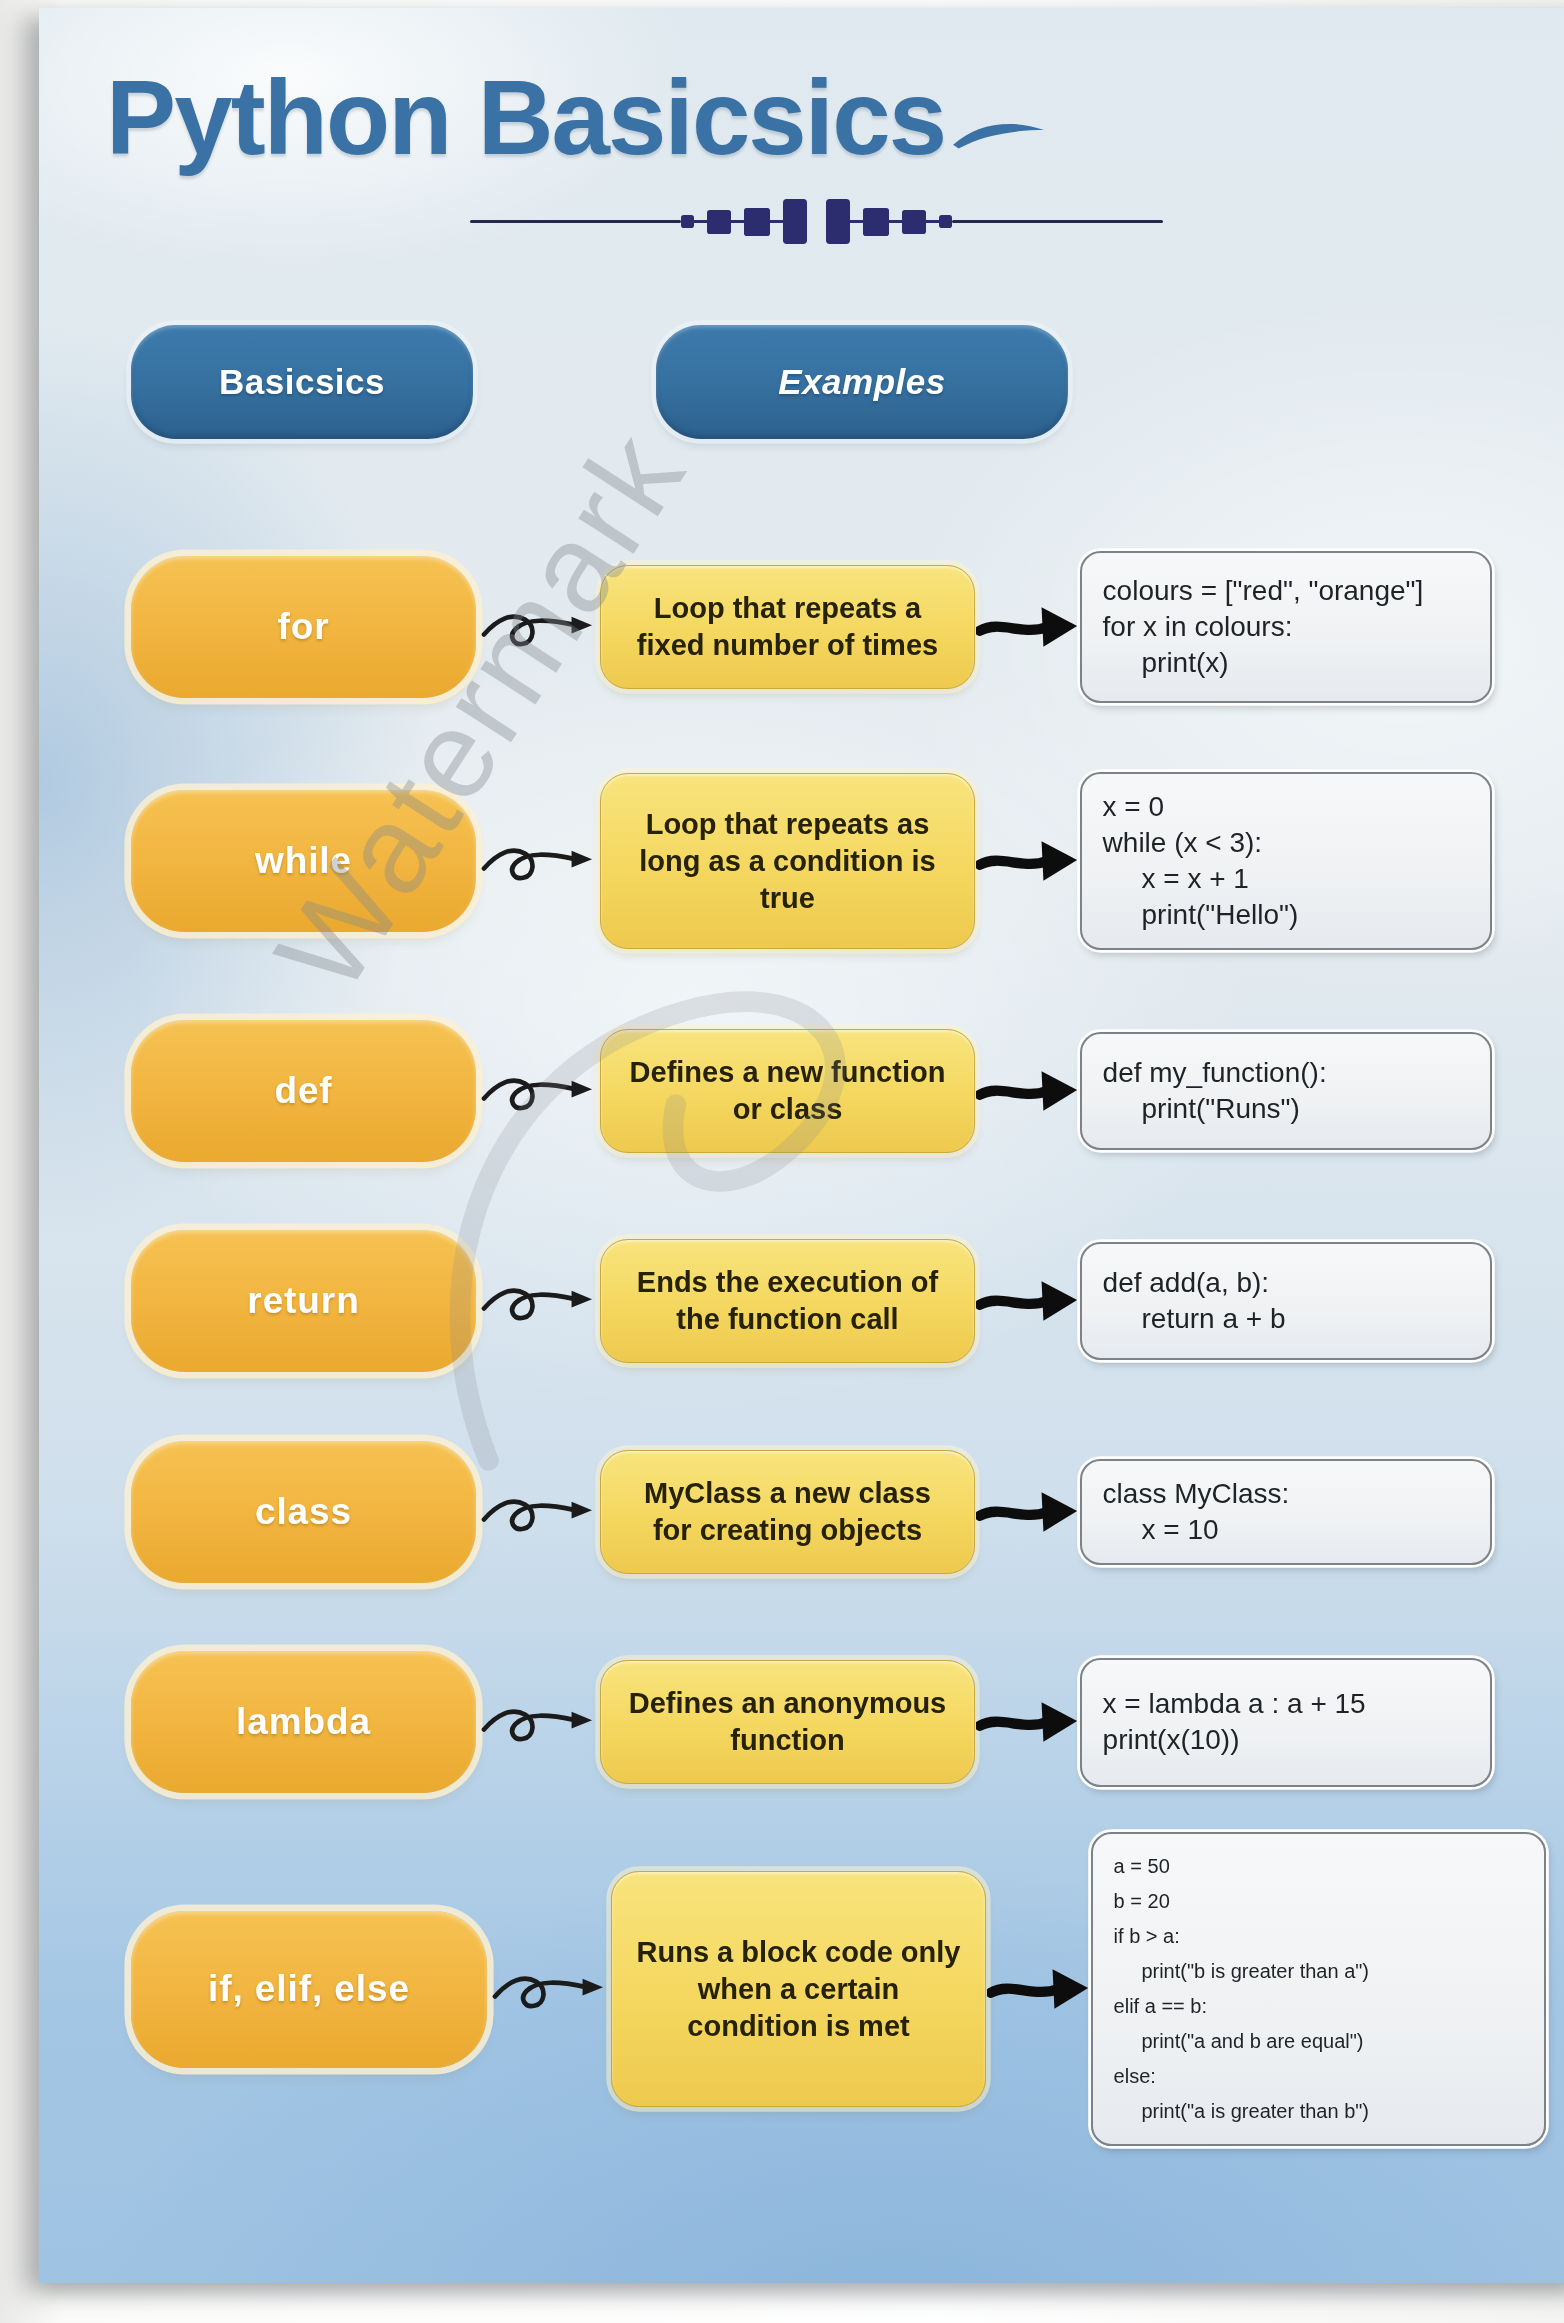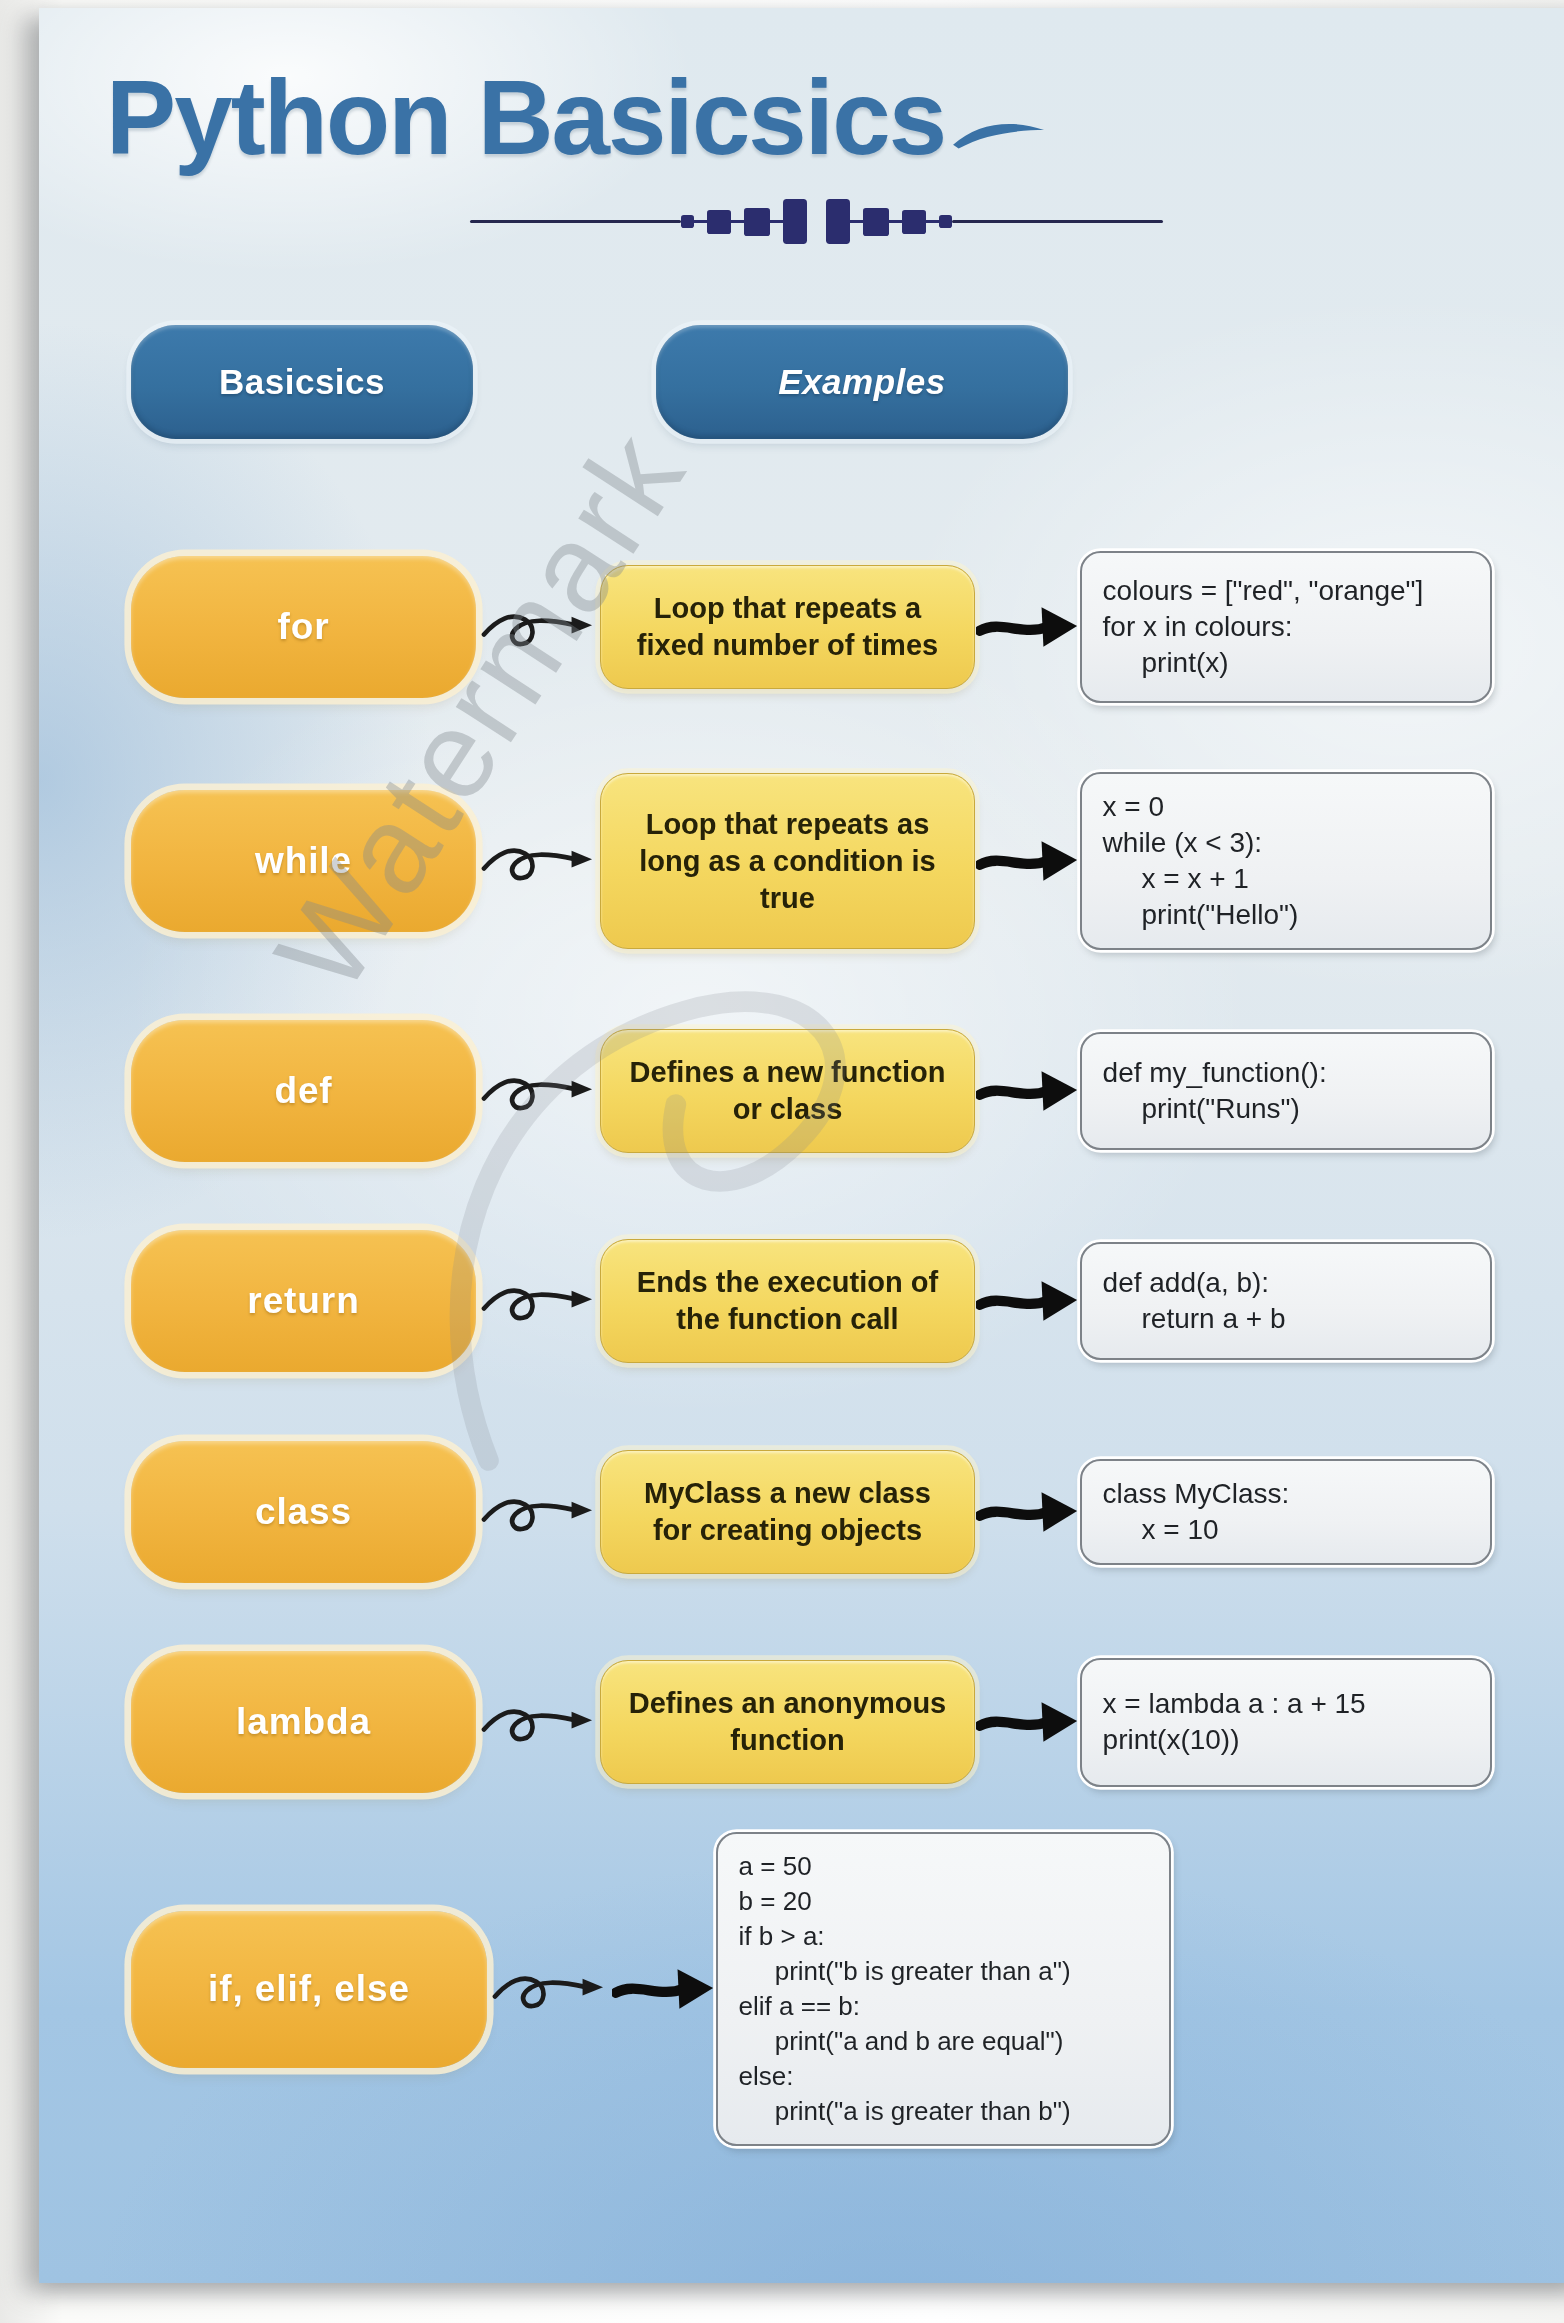--- a/index.html
+++ b/index.html
@@ -109,21 +109,21 @@
   .row:nth-child(2) .ex-box{min-height:176px;}
   .row:nth-child(3) .ex-box{min-height:118px;}
   .row:nth-child(4) .ex-box{min-height:118px;}
   .row:nth-child(5) .ex-box{min-height:105px;}
   .row:nth-child(6) .ex-box{min-height:129px;align-items:center;}
   .row:nth-child(7) .ex-box{width:455px;min-height:309px;}
   .ex-box pre{
     margin:0;font-family:"Liberation Sans", sans-serif;font-size:28px;line-height:36px;
     color:#1f2226;white-space:pre;
   }
-  .row:nth-child(7) .ex-box pre{font-size:26px;line-height:35px;}
+  .row:nth-child(7) .ex-box pre{font-size:20px;line-height:35px;}
   
   .watermark{
     position:absolute;left:141px;top:394px;width:600px;height:618px;
     display:flex;align-items:center;justify-content:center;pointer-events:none;
     transform:rotate(-57deg);
     font-size:124px;font-weight:400;letter-spacing:3.7px;
     color:rgba(128,136,143,0.38);
   }
   .wm-flourish{position:absolute;left:337px;top:778px;pointer-events:none;}
 </style>
@@ -344,20 +344,25 @@
 
   <div class="row">
     <div class="kw-pill">
       <span class="kw-label">if, elif, else</span>
     </div>
     <div class="connector">
       <svg width="120" height="82" viewBox="0 0 128 88">
         <path d="M6 52 C20 36 36 28 50 36 C62 43 60 60 48 62 C38 64 32 54 40 46 C52 34 76 36 104 42" fill="none" stroke="#1b1b1b" stroke-width="5" stroke-linecap="round"></path>
         <polygon points="100,33 122,42 100,51" fill="#1b1b1b"></polygon>
       </svg>
+    </div>
+    <div class="desc-col">
+      <div class="desc-box">
+        <span>Runs a block code only when a certain condition is met</span>
+      </div>
     </div>
     <div class="arrow-col">
       <svg width="103" height="64" viewBox="0 0 110 68">
         <path d="M4 38 C26 26 50 44 76 34" fill="none" stroke="#0d0d0d" stroke-width="11" stroke-linecap="round"></path>
         <polygon points="70,13 108,33 72,55" fill="#0d0d0d"></polygon>
       </svg>
     </div>
     <div class="ex-col">
       <div class="ex-box">
         <pre>a = 50

